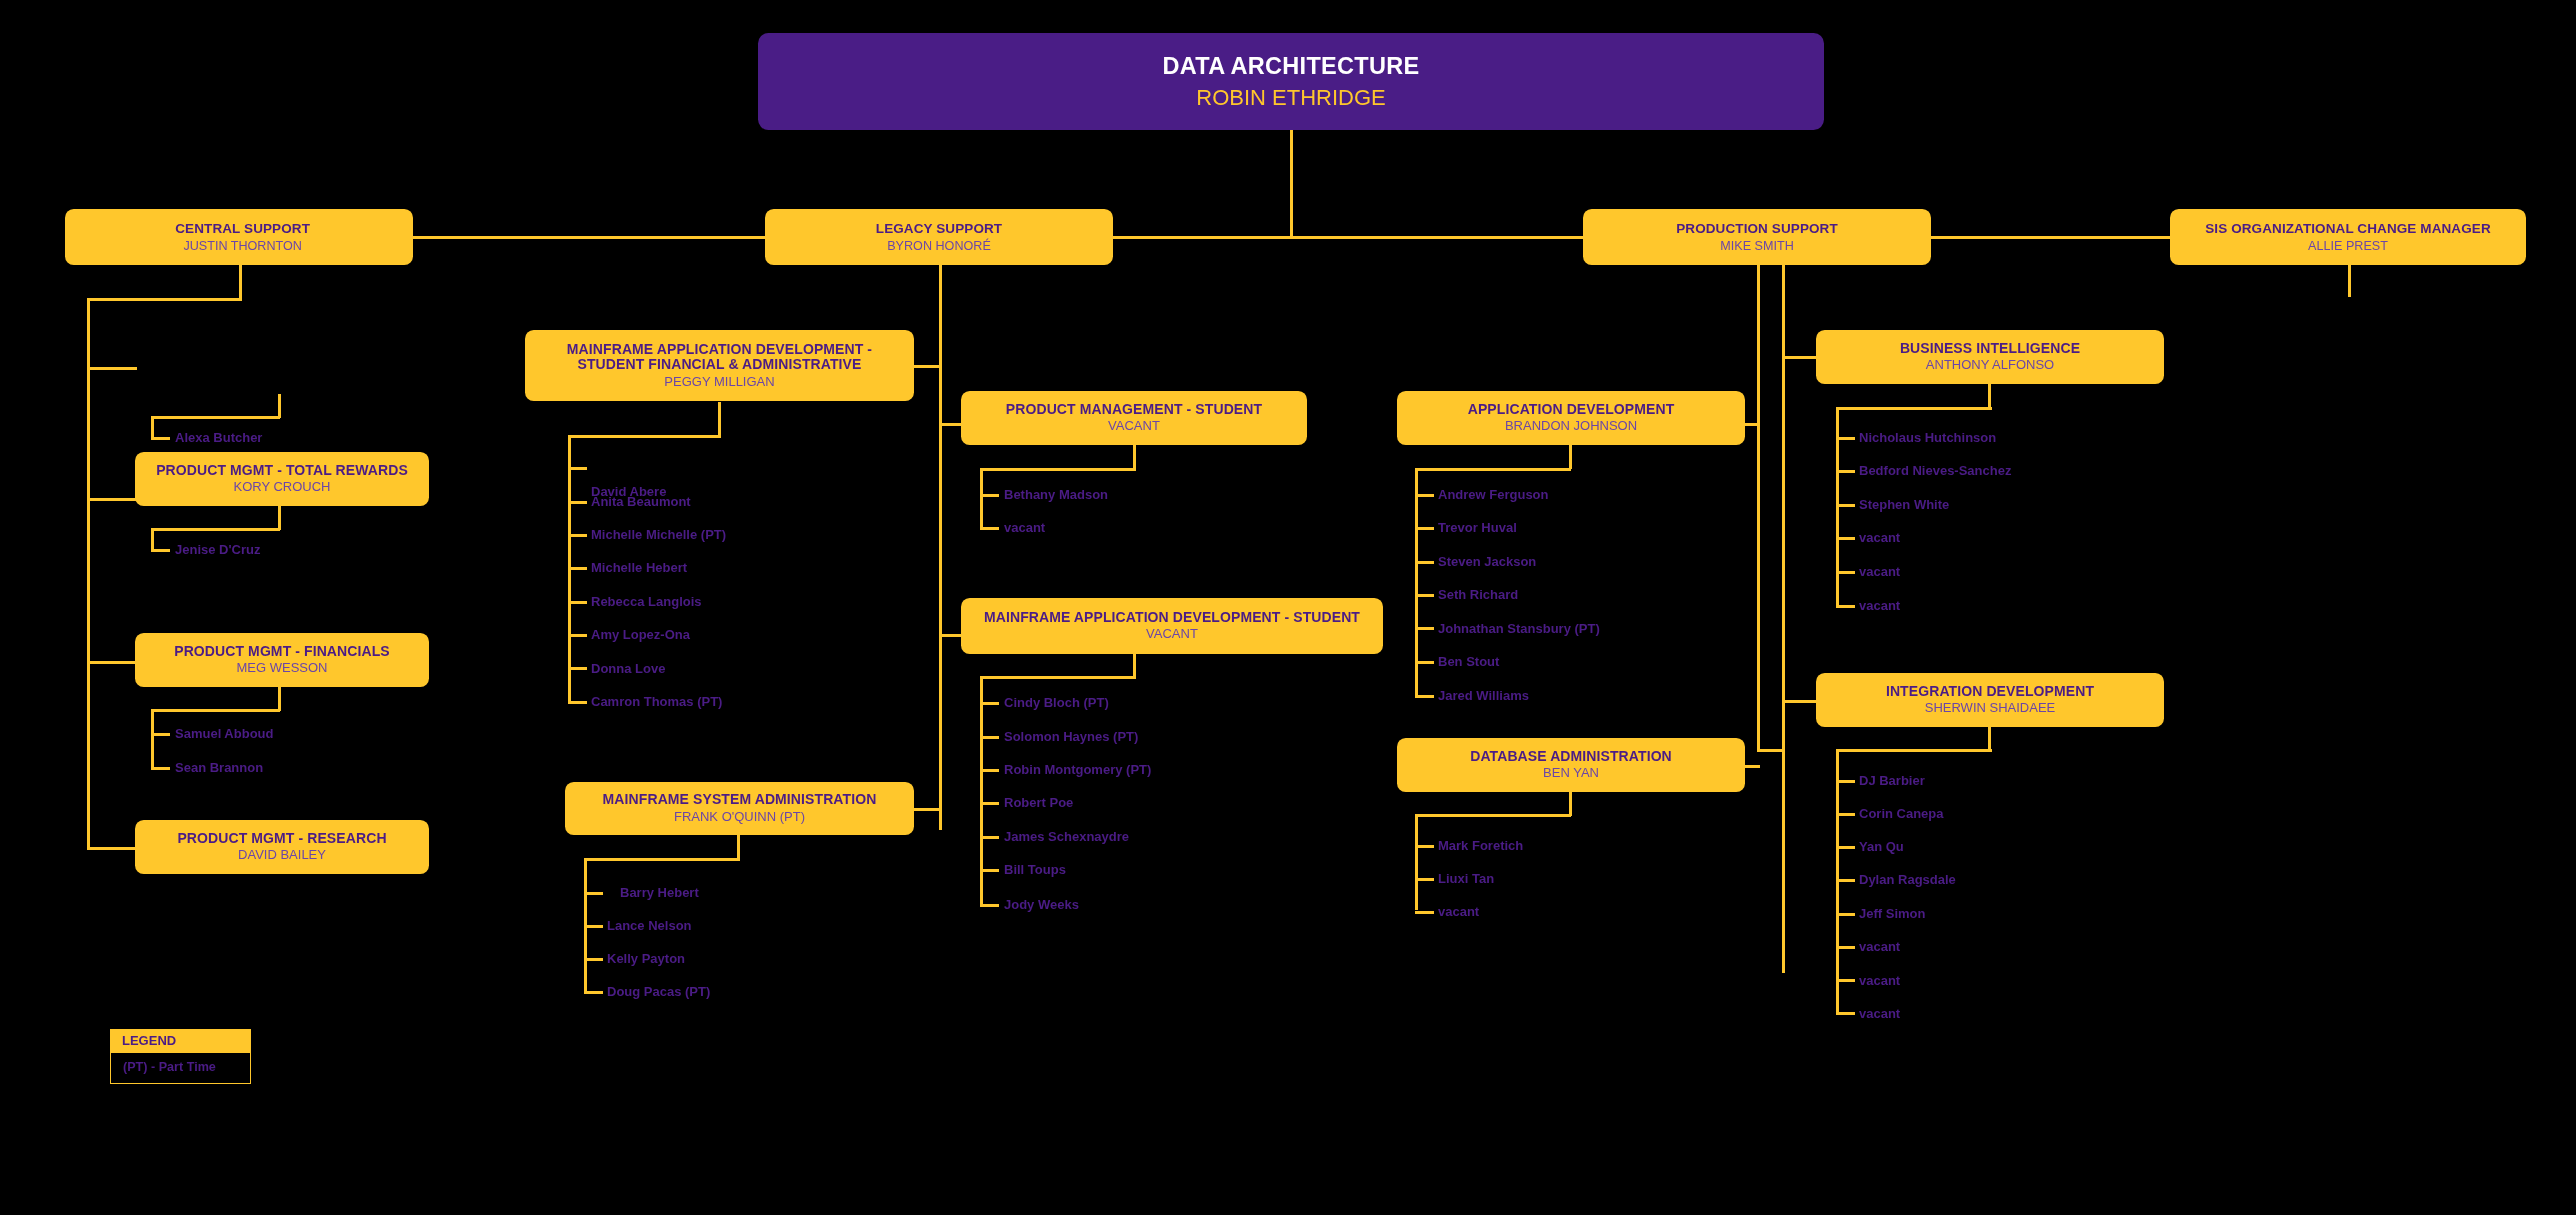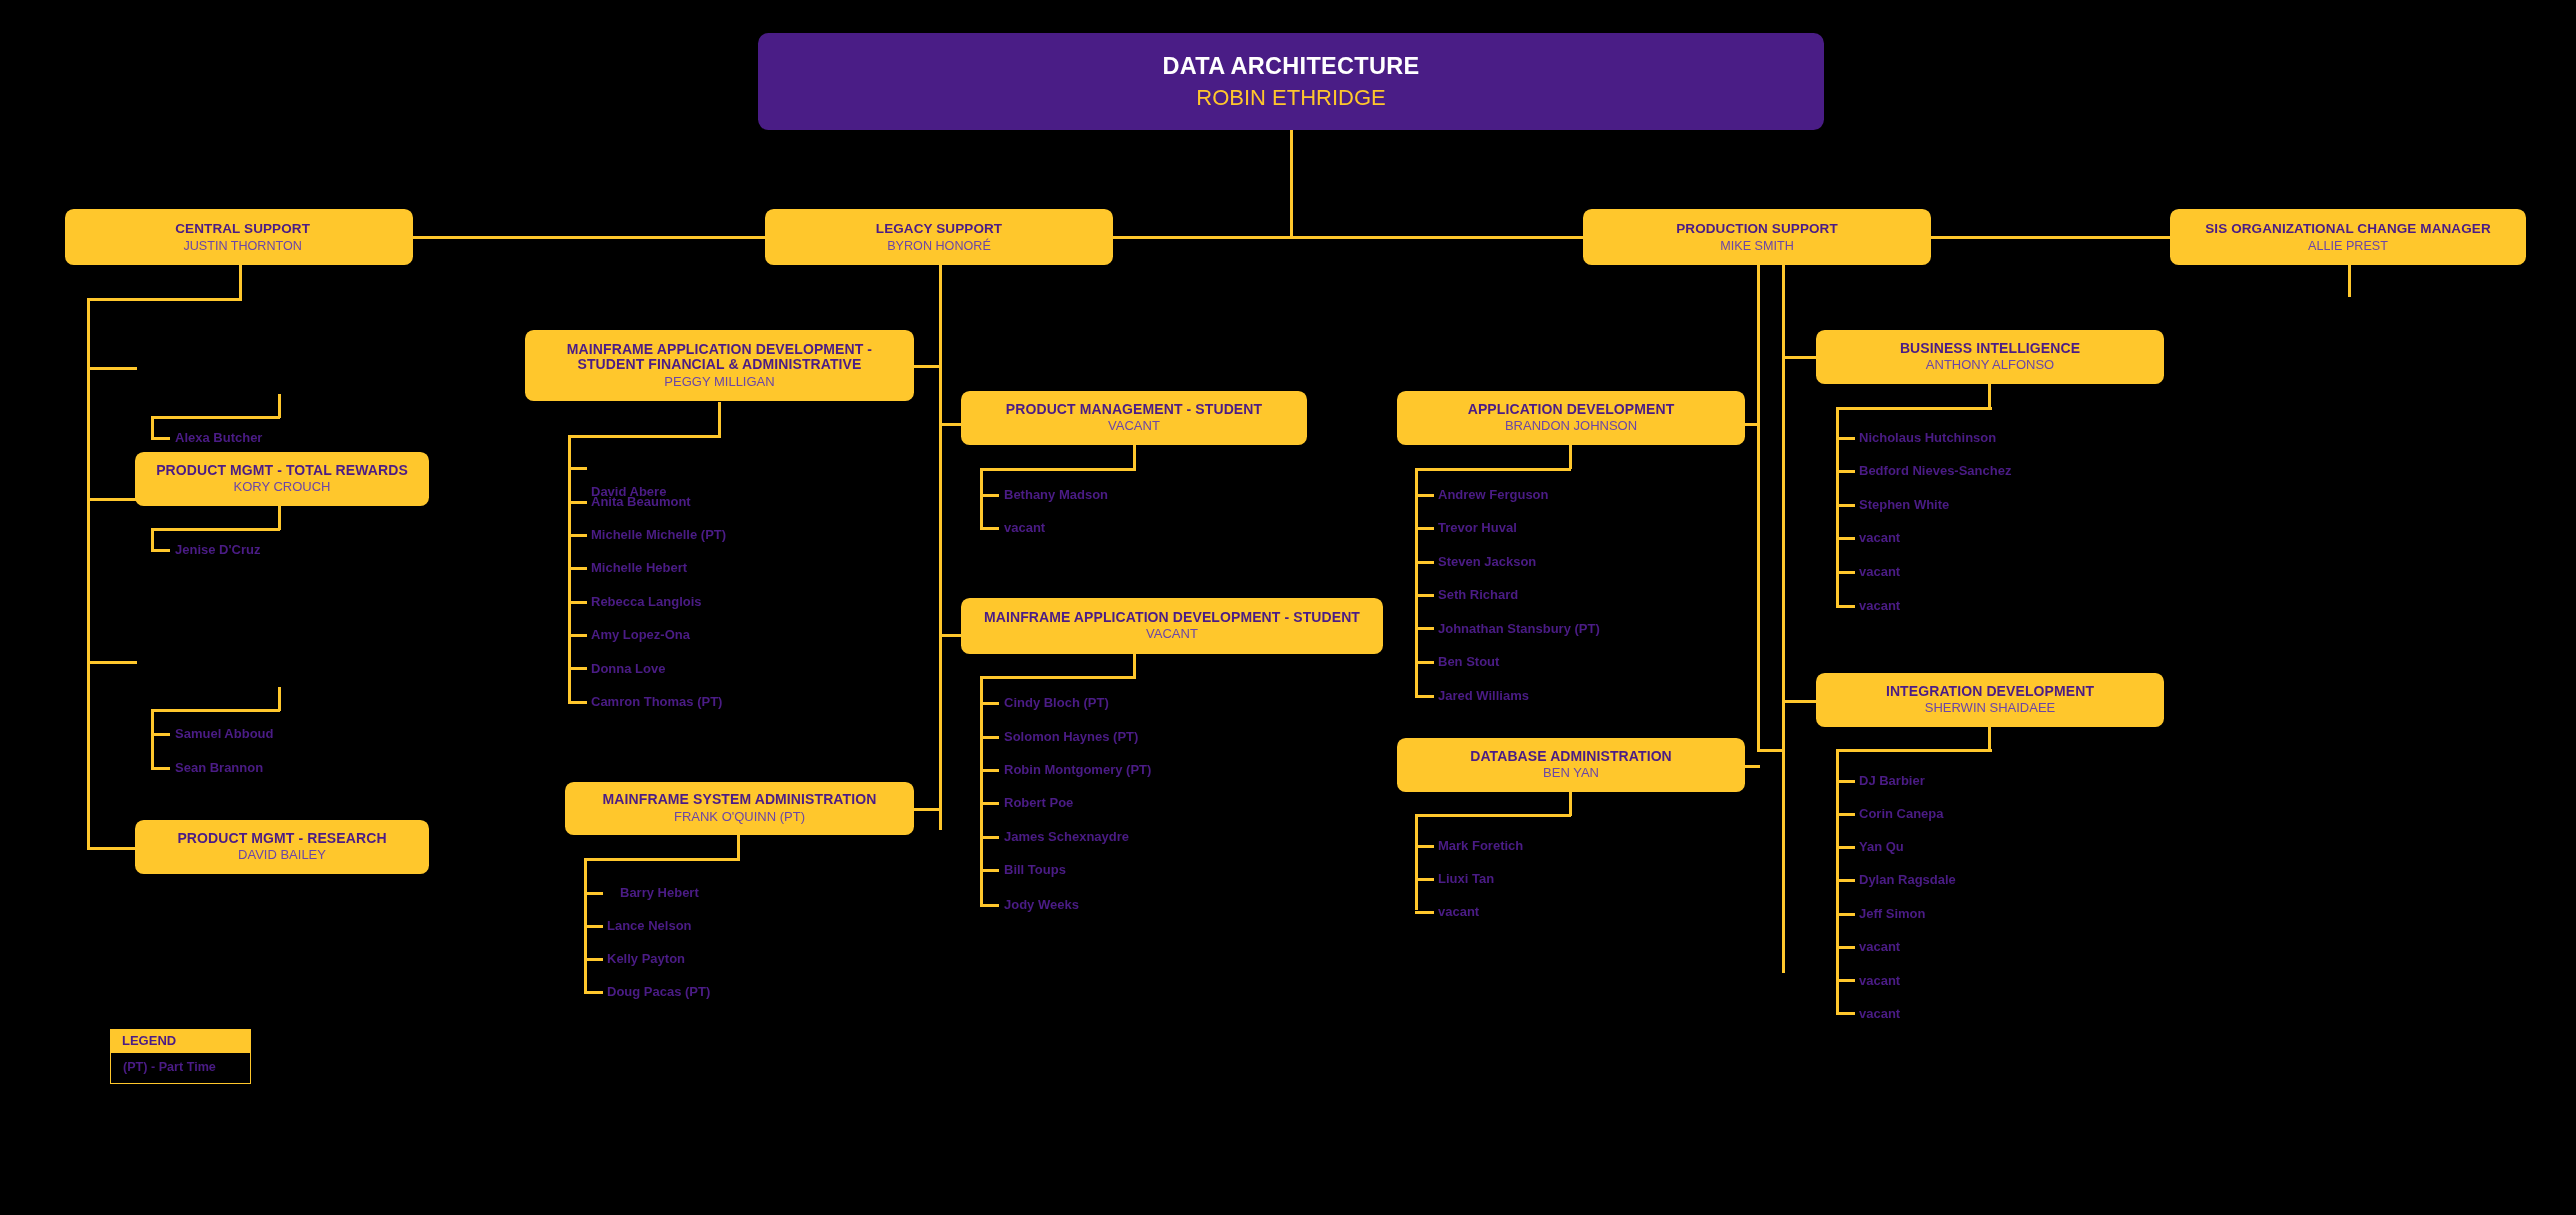--- a/index.html
+++ b/index.html
@@ -135,20 +135,24 @@
   <div class="box l3" style="left:135px;top:452px;width:294px;height:54px;">
     <div class="t">PRODUCT MGMT - TOTAL REWARDS</div>
     <div class="s">KORY CROUCH</div>
   </div>
   <div class="ln lnv" style="left:278px;top:506px;height:24px;"></div>
   <div class="ln lnh" style="left:151px;top:528px;width:129px;"></div>
   <div class="ln lnv" style="left:151px;top:528px;height:23.5px;"></div>
   <div class="ln lnh" style="left:151px;top:549px;width:19px;"></div>
   <div class="leaf" style="left:175px;top:542px;">Jenise D'Cruz</div>
 
+  <div class="box l3" style="left:135px;top:633px;width:294px;height:54px;">
+    <div class="t">PRODUCT MGMT - FINANCIALS</div>
+    <div class="s">MEG WESSON</div>
+  </div>
   <div class="ln lnv" style="left:278px;top:687px;height:24px;"></div>
   <div class="ln lnh" style="left:151px;top:709px;width:129px;"></div>
   <div class="ln lnv" style="left:151px;top:709px;height:58px;"></div>
   <div class="ln lnh" style="left:151px;top:733px;width:19px;"></div>
   <div class="leaf" style="left:175px;top:726px;">Samuel Abboud</div>
   <div class="ln lnh" style="left:151px;top:767px;width:19px;"></div>
   <div class="leaf" style="left:175px;top:760px;">Sean Brannon</div>
 
   <div class="box l3" style="left:135px;top:820px;width:294px;height:54px;">
     <div class="t">PRODUCT MGMT - RESEARCH</div>

